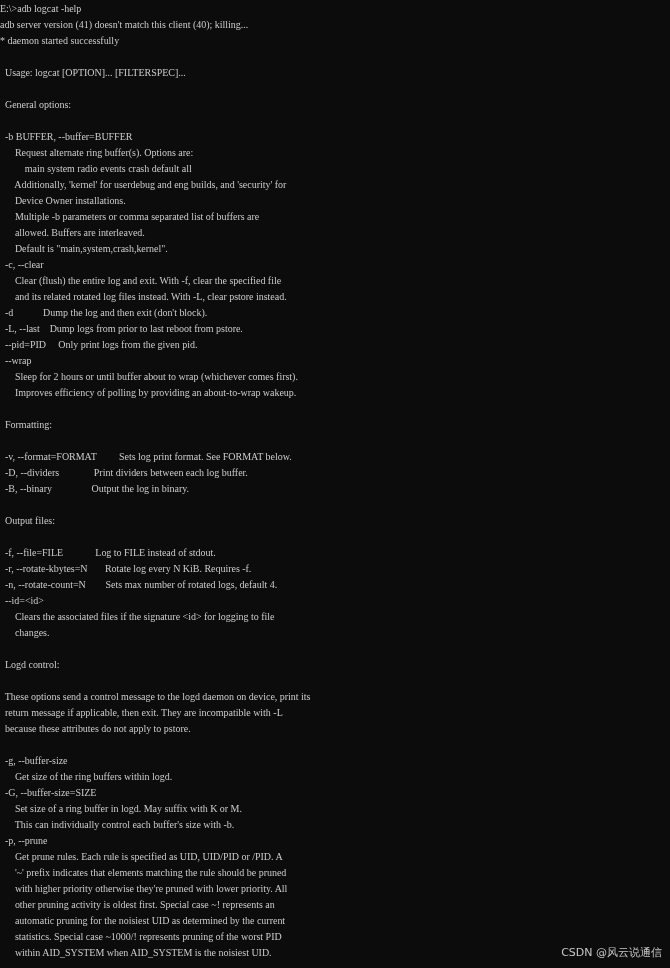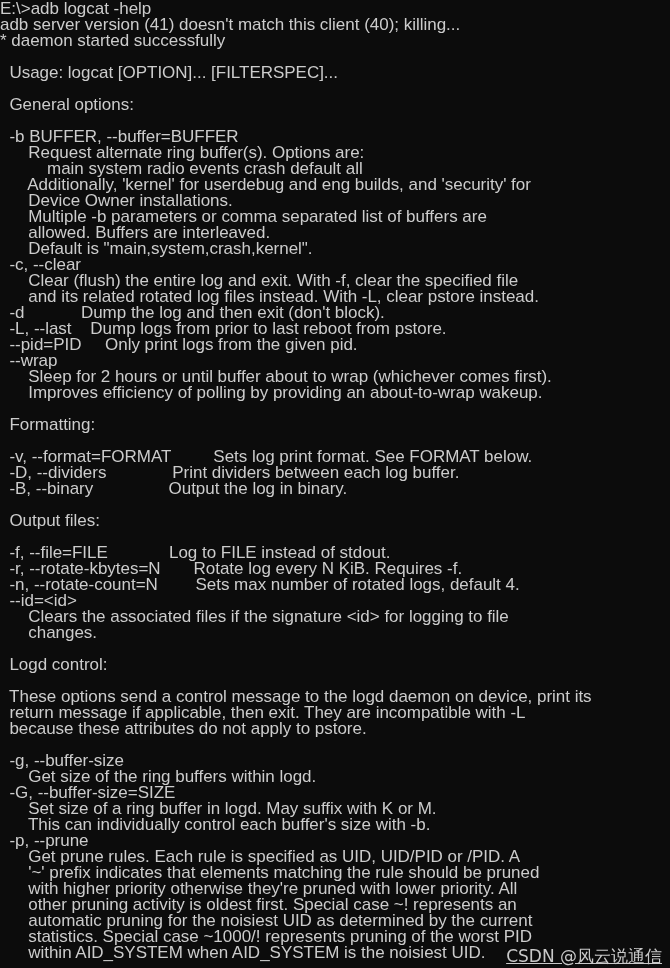--- a/index.html
+++ b/index.html
@@ -4,33 +4,32 @@
 <style>
   html, body { margin: 0; padding: 0; }
   body {
     width: 670px; height: 968px; overflow: hidden;
     background: #0c0c0c;
     position: relative;
   }
   .console {
     position: absolute; left: 0; top: 0;
     width: 572px; height: 968px;
-    font-family: Liberation Sans, sans-serif;
-    font-size: 17px;
+    font-family: Liberation Serif, serif;
+    font-size: 10px;
     line-height: 16px;
     color: #cccccc;
     white-space: pre;
     letter-spacing: -0.02px;
   }
   .line { display: block; height: 16px; overflow: visible; }
   .watermark {
     position: absolute; right: 8px; top: 945px;
     font-family: "DejaVu Sans", sans-serif;
-    font-size: 17px; color: #c8c8c8;
+    font-size: 11px; color: #c8c8c8;
     white-space: nowrap;
-    text-decoration: underline;
   }
 </style>
 </head>
 <body>
 
 <div class="console" id="console"><div style="height: 1px;"></div><span class="line">E:\&gt;adb logcat -help</span><span class="line">adb server version (41) doesn't match this client (40); killing...</span><span class="line">* daemon started successfully</span><span class="line"> </span><span class="line">  Usage: logcat [OPTION]... [FILTERSPEC]...</span><span class="line"> </span><span class="line">  General options:</span><span class="line"> </span><span class="line">  -b BUFFER, --buffer=BUFFER</span><span class="line">      Request alternate ring buffer(s). Options are:</span><span class="line">          main system radio events crash default all</span><span class="line">      Additionally, 'kernel' for userdebug and eng builds, and 'security' for</span><span class="line">      Device Owner installations.</span><span class="line">      Multiple -b parameters or comma separated list of buffers are</span><span class="line">      allowed. Buffers are interleaved.</span><span class="line">      Default is "main,system,crash,kernel".</span><span class="line">  -c, --clear</span><span class="line">      Clear (flush) the entire log and exit. With -f, clear the specified file</span><span class="line">      and its related rotated log files instead. With -L, clear pstore instead.</span><span class="line">  -d            Dump the log and then exit (don't block).</span><span class="line">  -L, --last    Dump logs from prior to last reboot from pstore.</span><span class="line">  --pid=PID     Only print logs from the given pid.</span><span class="line">  --wrap</span><span class="line">      Sleep for 2 hours or until buffer about to wrap (whichever comes first).</span><span class="line">      Improves efficiency of polling by providing an about-to-wrap wakeup.</span><span class="line"> </span><span class="line">  Formatting:</span><span class="line"> </span><span class="line">  -v, --format=FORMAT         Sets log print format. See FORMAT below.</span><span class="line">  -D, --dividers              Print dividers between each log buffer.</span><span class="line">  -B, --binary                Output the log in binary.</span><span class="line"> </span><span class="line">  Output files:</span><span class="line"> </span><span class="line">  -f, --file=FILE             Log to FILE instead of stdout.</span><span class="line">  -r, --rotate-kbytes=N       Rotate log every N KiB. Requires -f.</span><span class="line">  -n, --rotate-count=N        Sets max number of rotated logs, default 4.</span><span class="line">  --id=&lt;id&gt;</span><span class="line">      Clears the associated files if the signature &lt;id&gt; for logging to file</span><span class="line">      changes.</span><span class="line"> </span><span class="line">  Logd control:</span><span class="line"> </span><span class="line">  These options send a control message to the logd daemon on device, print its</span><span class="line">  return message if applicable, then exit. They are incompatible with -L</span><span class="line">  because these attributes do not apply to pstore.</span><span class="line"> </span><span class="line">  -g, --buffer-size</span><span class="line">      Get size of the ring buffers within logd.</span><span class="line">  -G, --buffer-size=SIZE</span><span class="line">      Set size of a ring buffer in logd. May suffix with K or M.</span><span class="line">      This can individually control each buffer's size with -b.</span><span class="line">  -p, --prune</span><span class="line">      Get prune rules. Each rule is specified as UID, UID/PID or /PID. A</span><span class="line">      '~' prefix indicates that elements matching the rule should be pruned</span><span class="line">      with higher priority otherwise they're pruned with lower priority. All</span><span class="line">      other pruning activity is oldest first. Special case ~! represents an</span><span class="line">      automatic pruning for the noisiest UID as determined by the current</span><span class="line">      statistics. Special case ~1000/! represents pruning of the worst PID</span><span class="line">      within AID_SYSTEM when AID_SYSTEM is the noisiest UID.</span></div>
 <div class="watermark">CSDN @风云说通信</div>
 
 </body></html>

